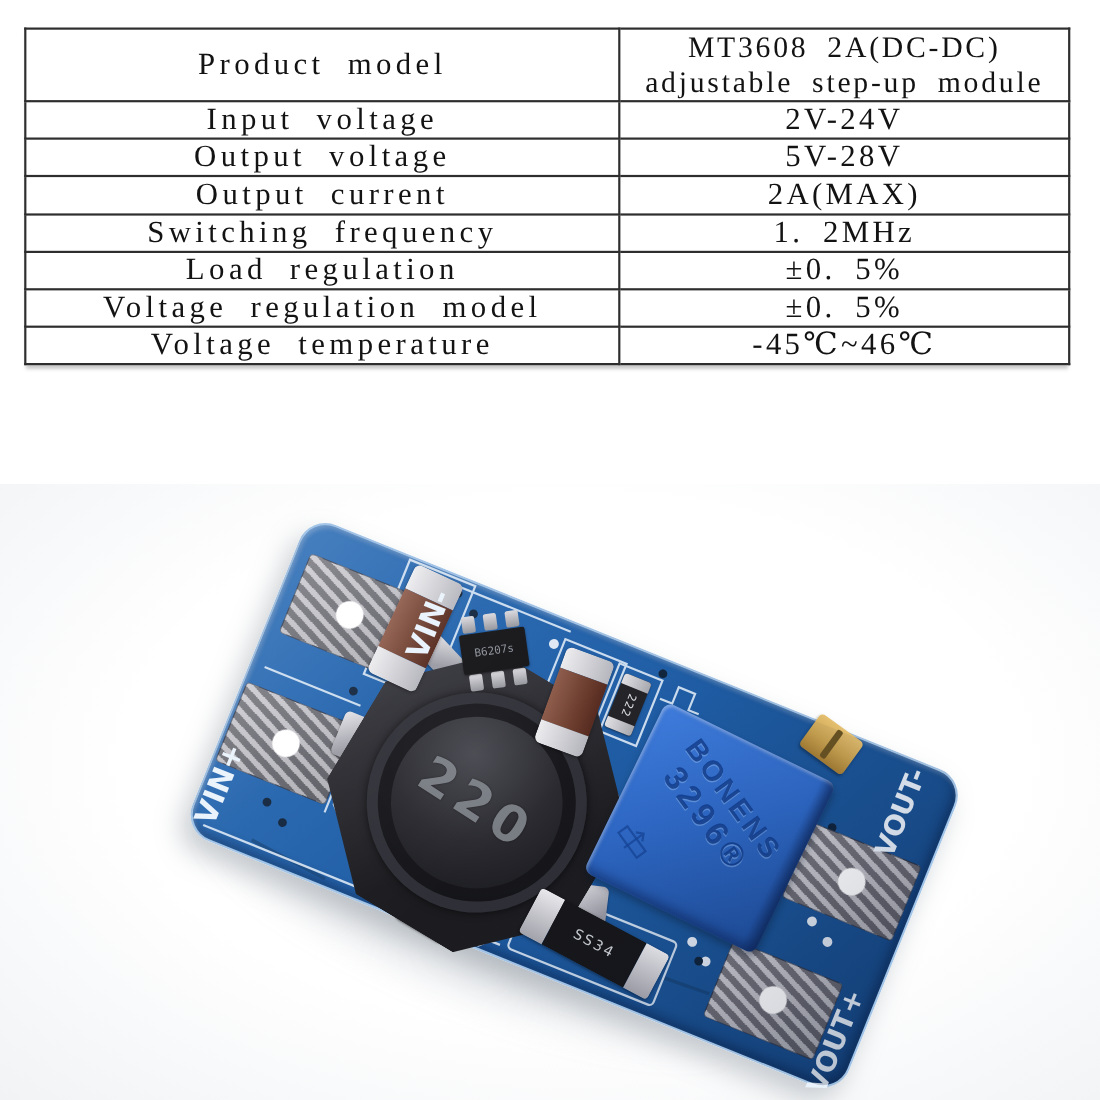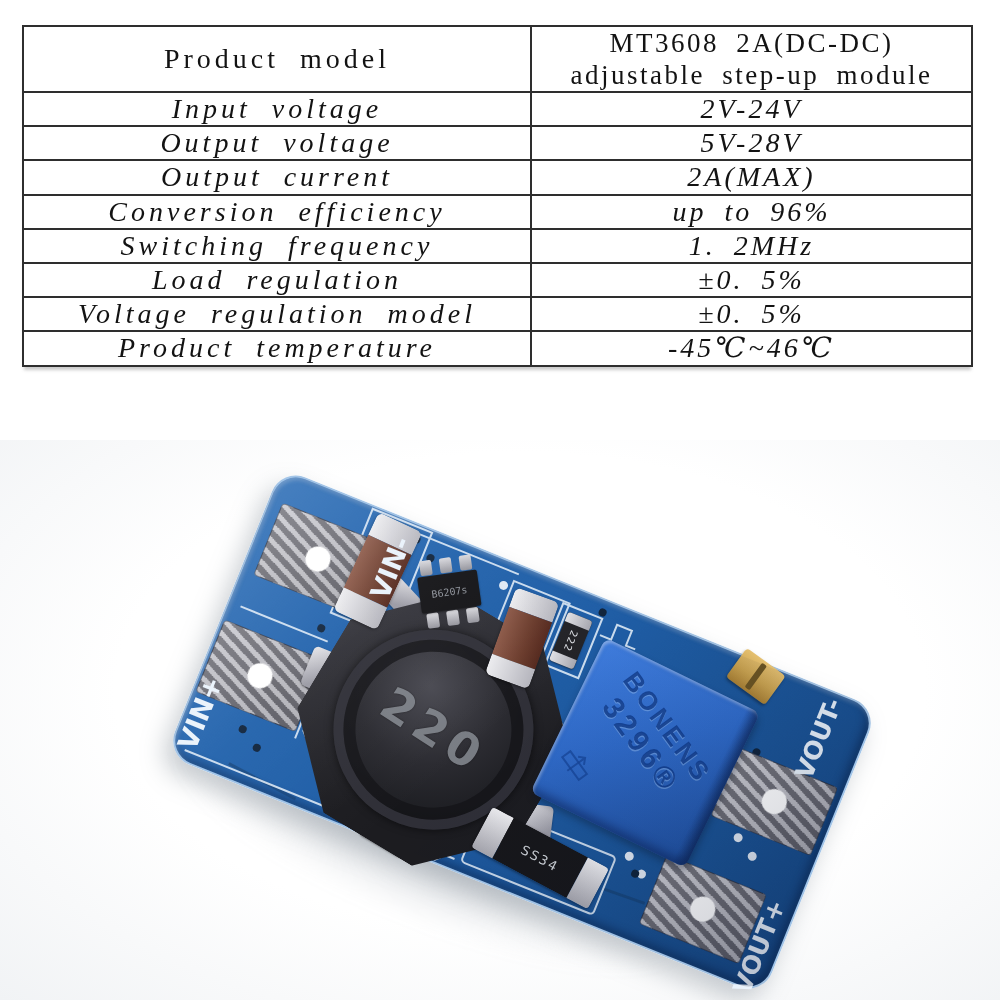--- a/index.html
+++ b/index.html
@@ -3,25 +3,25 @@
 <meta charset="utf-8">
 <style>
   html,body{margin:0;padding:0;}
   #page{position:relative;width:1000px;height:1000px;background:#ffffff;overflow:hidden;
         font-family:"Liberation Serif","DejaVu Serif",serif;}
 
   
   table.spec{position:absolute;left:22px;top:25px;width:951px;border-collapse:collapse;
              box-shadow:0 5px 3px -2px rgba(125,125,125,.4);}
   table.spec td{border:2px solid #2e2e2e;color:#131313;text-align:center;vertical-align:middle;
-                padding:0 4px;line-height:1.15;}
+                padding:0 20px;line-height:1.15;}
   td.lbl{width:498px;font-size:28px;letter-spacing:4px;word-spacing:10px;}
   td.val{font-size:28px;letter-spacing:3px;word-spacing:8px;}
   tr.r0 td{height:64px;}
-  tr.rn td{height:31px;font-style:italic;}
+  tr.rn td{height:31px;}
   .vline{display:block;font-size:27px;line-height:32px;letter-spacing:2.5px;}
 
   
   .photo{position:absolute;left:0;top:440px;width:1000px;height:560px;
          background:radial-gradient(ellipse at 52% 45%, #ffffff 55%, #f1f3f5 100%);overflow:hidden;}
   .board-shadow{position:absolute;left:150px;top:330px;width:560px;height:150px;border-radius:50%;
          background:radial-gradient(ellipse, rgba(120,132,146,.35), rgba(120,132,146,0) 70%);
          filter:blur(10px);transform:rotate(22deg);}
 
   .board{position:absolute;left:200px;top:137px;width:640px;height:306px;border-radius:26px;
@@ -142,37 +142,33 @@
     </tr>
     <tr class="rn">
       <td class="lbl">Output voltage</td>
       <td class="val">5V-28V</td>
     </tr>
     <tr class="rn">
       <td class="lbl">Output current</td>
       <td class="val">2A(MAX)</td>
     </tr>
     <tr class="rn">
-      <td class="lbl">Conversion efficiency</td>
-      <td class="val">up to 96%</td>
-    </tr>
-    <tr class="rn">
       <td class="lbl">Switching frequency</td>
       <td class="val">1. 2MHz</td>
     </tr>
     <tr class="rn">
       <td class="lbl">Load regulation</td>
       <td class="val">±0. 5%</td>
     </tr>
     <tr class="rn">
       <td class="lbl">Voltage regulation model</td>
       <td class="val">±0. 5%</td>
     </tr>
     <tr class="rn">
-      <td class="lbl">Product temperature</td>
+      <td class="lbl">Voltage temperature</td>
       <td class="val">-45℃~46℃</td>
     </tr>
   </tbody>
     </table>
 
   <div class="photo">
     <div class="board-shadow"></div>
 
     <div class="board">
 

